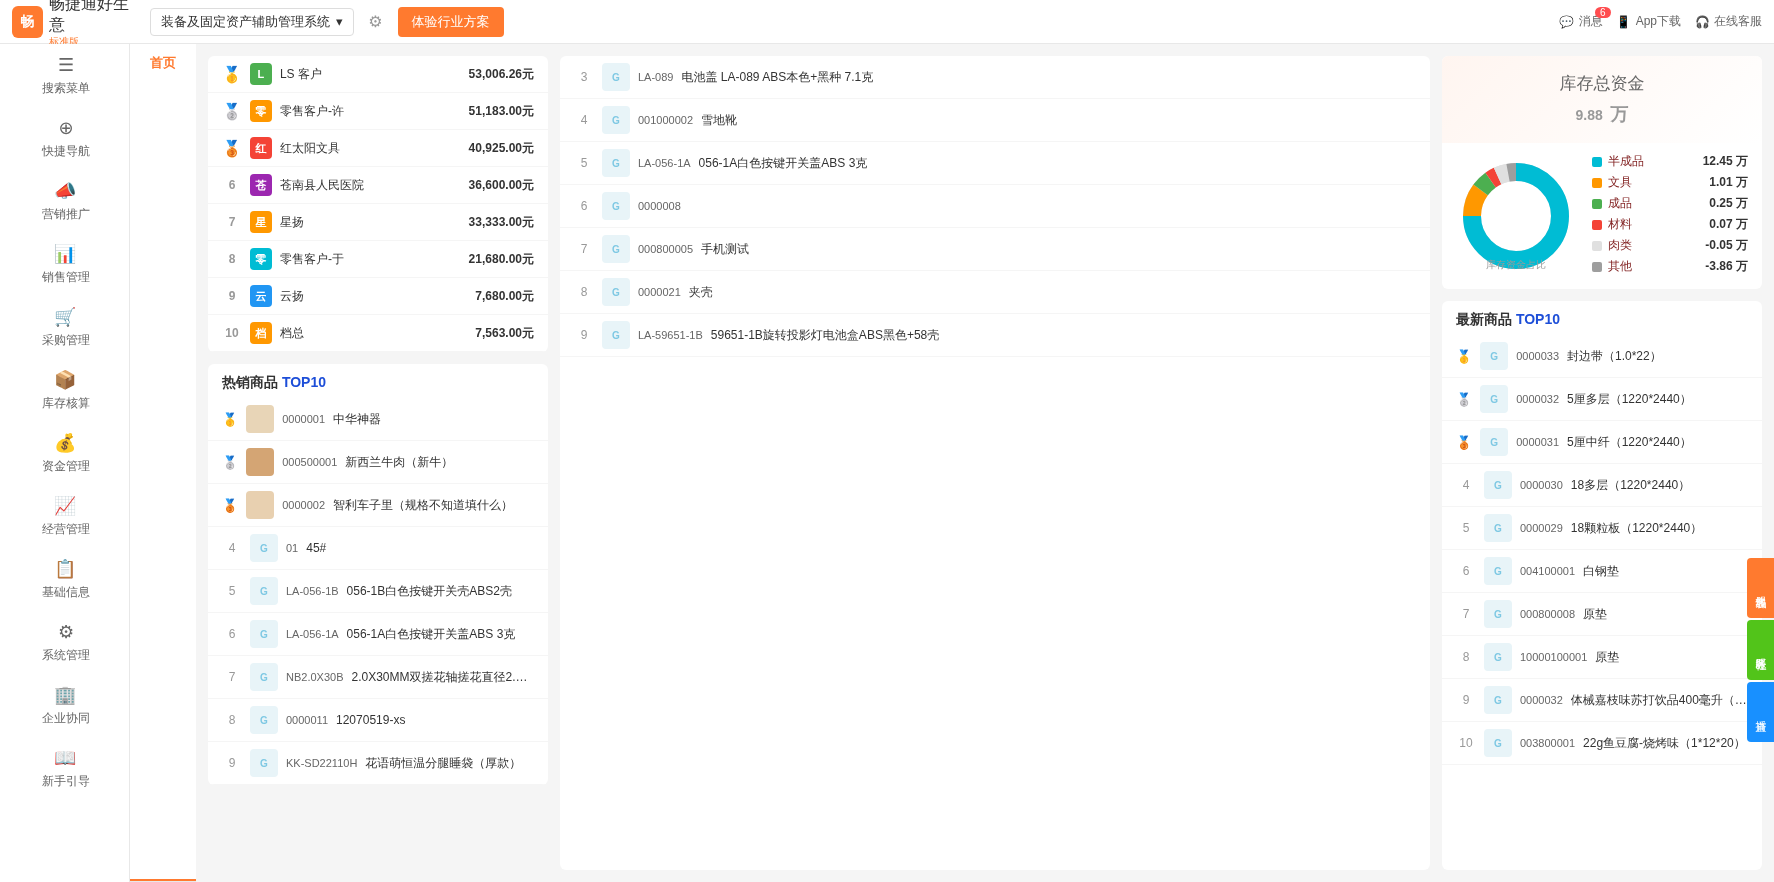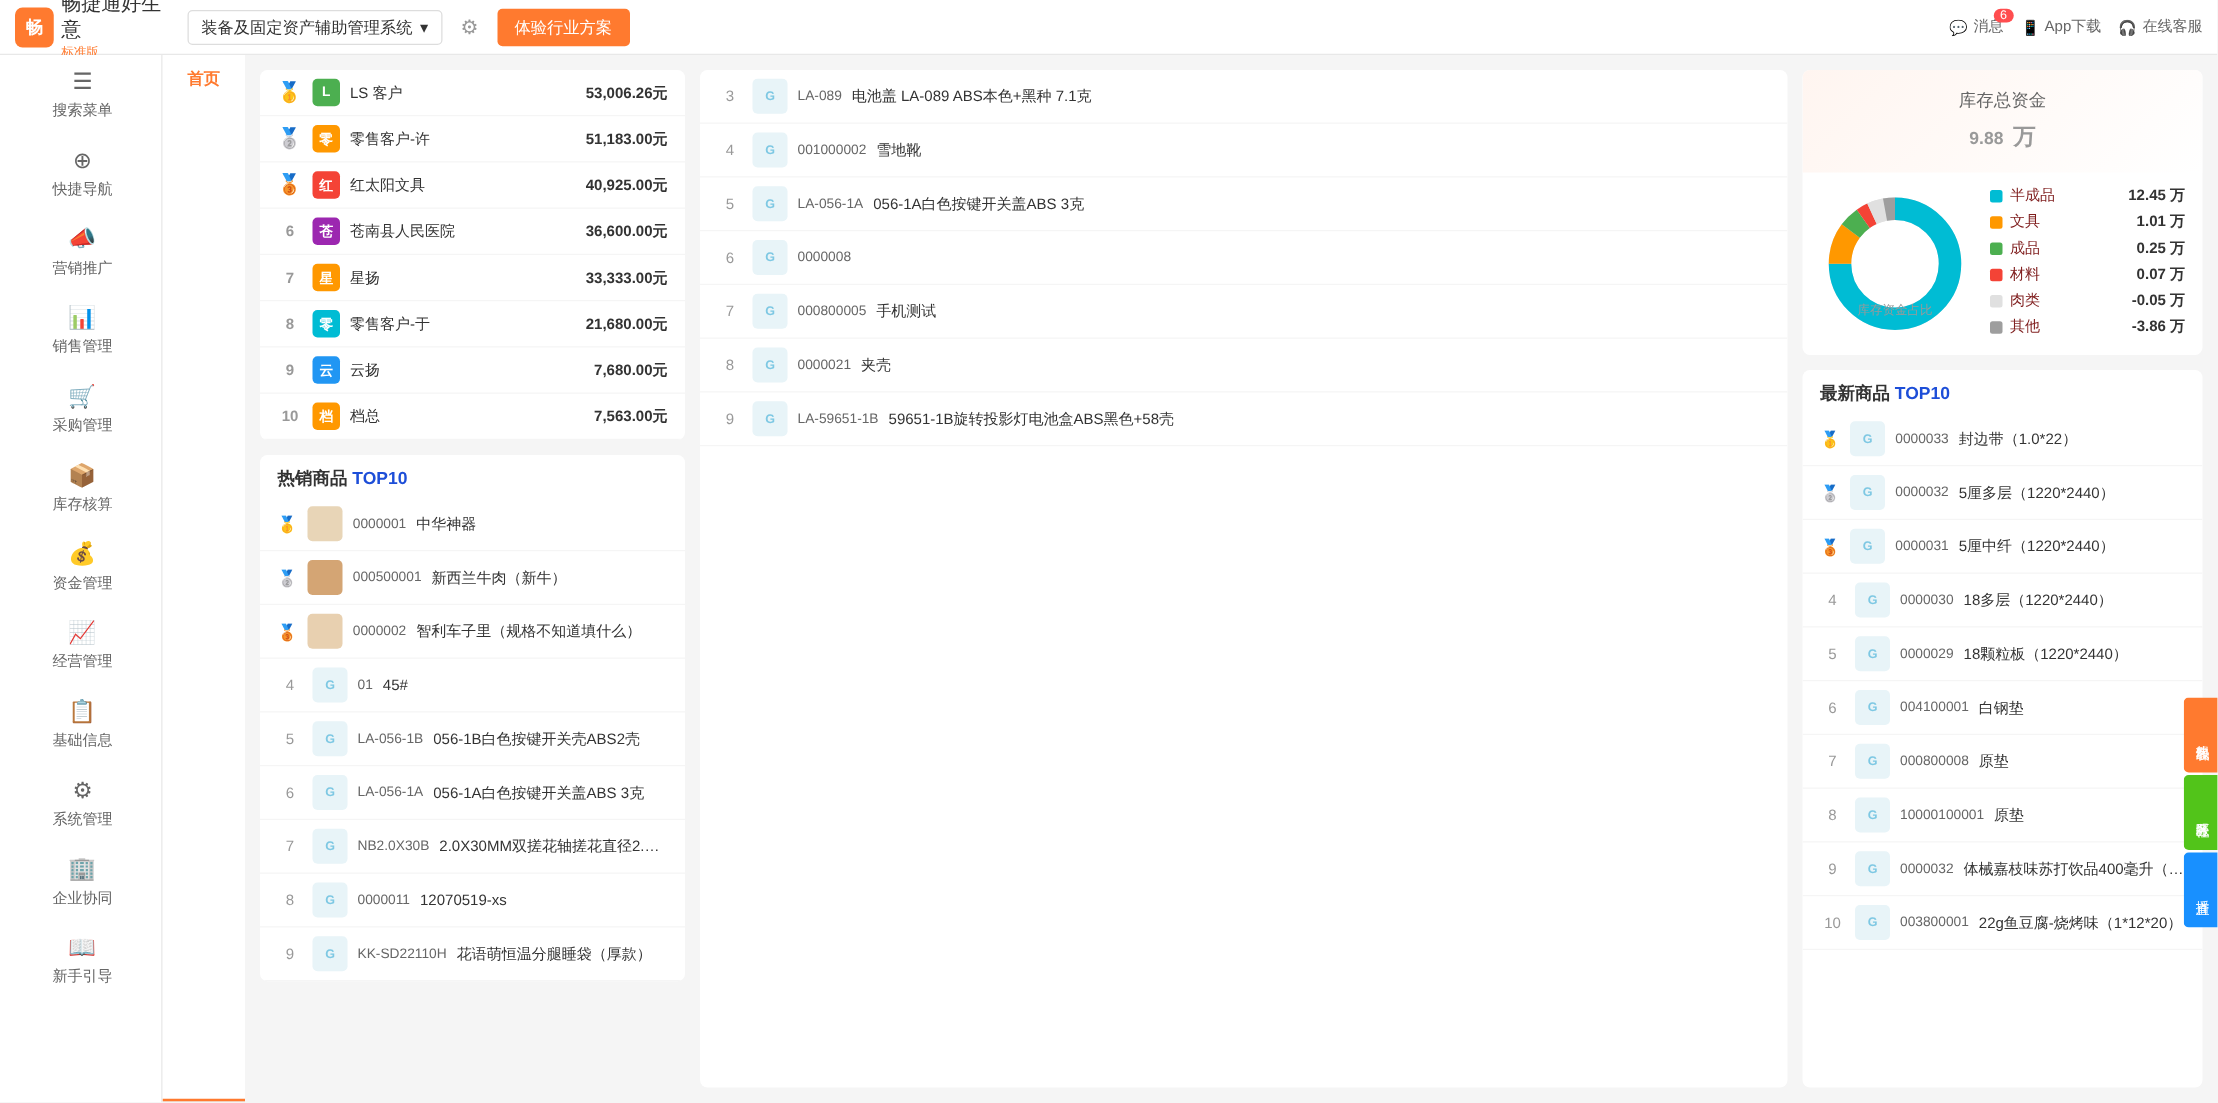--- a/index.html
+++ b/index.html
@@ -62,29 +62,29 @@
     .product-item { display: flex; align-items: center; padding: 7px 14px; border-bottom: 1px solid #f5f5f5; gap: 8px; }
     .product-rank { width: 20px; text-align: center; font-size: 12px; color: #999; flex-shrink: 0; }
     .product-img { width: 28px; height: 28px; background: #f0f0f0; border-radius: 4px; flex-shrink: 0; display: flex; align-items: center; justify-content: center; color: #ccc; font-size: 10px; overflow: hidden; }
     .product-code { color: #666; font-size: 11px; flex-shrink: 0; }
     .product-name { color: #333; font-size: 12px; flex: 1; overflow: hidden; text-overflow: ellipsis; white-space: nowrap; }
     .product-img-placeholder { width: 28px; height: 28px; background: #e8f4f8; border-radius: 4px; flex-shrink: 0; display: flex; align-items: center; justify-content: center; }
     .product-img-placeholder span { font-size: 10px; color: #7ec8e3; font-weight: bold; }
 
     
     .inventory-total { background: linear-gradient(135deg, #fff5f0, #fff); padding: 16px; text-align: center; }
-    .inventory-title { font-size: 14px; color: #666; }
+    .inventory-title { font-size: 17px; color: #666; }
     .inventory-amount { font-size: 28px; font-weight: bold; color: #333; }
     .inventory-amount span { font-size: 14px; color: #999; }
 
     
     .chart-area { display: flex; padding: 10px 14px; gap: 16px; align-items: center; }
     .donut-container { position: relative; width: 120px; height: 120px; flex-shrink: 0; }
     .donut-svg { width: 120px; height: 120px; }
-    .donut-label { position: absolute; bottom: 16px; left: 50%; transform: translateX(-50%); font-size: 10px; color: #999; white-space: nowrap; }
+    .donut-label { position: absolute; bottom: 4px; left: 50%; transform: translateX(-50%); font-size: 10px; color: #999; white-space: nowrap; }
     .legend-list { list-style: none; flex: 1; }
     .legend-item { display: flex; align-items: center; gap: 6px; margin-bottom: 4px; font-size: 12px; }
     .legend-dot { width: 10px; height: 10px; border-radius: 2px; flex-shrink: 0; }
     .legend-name { color: #7f1d1d; flex: 1; }
     .legend-value { color: #333; font-weight: bold; text-align: right; }
 
     
     .section-title { font-size: 14px; font-weight: bold; color: #333; padding: 10px 14px 6px; }
     .section-title .highlight { color: #1d4ed8; }
 

